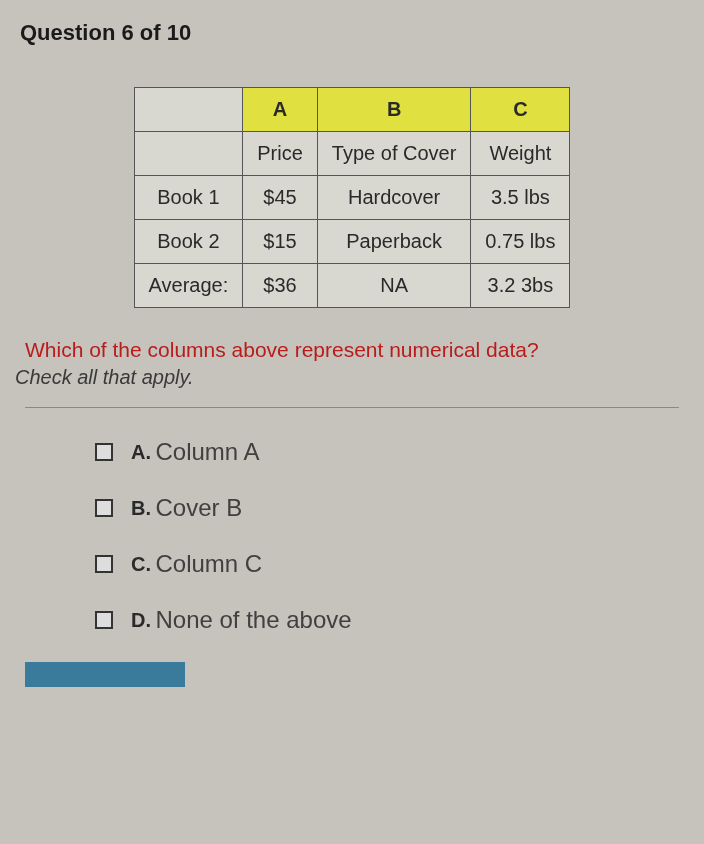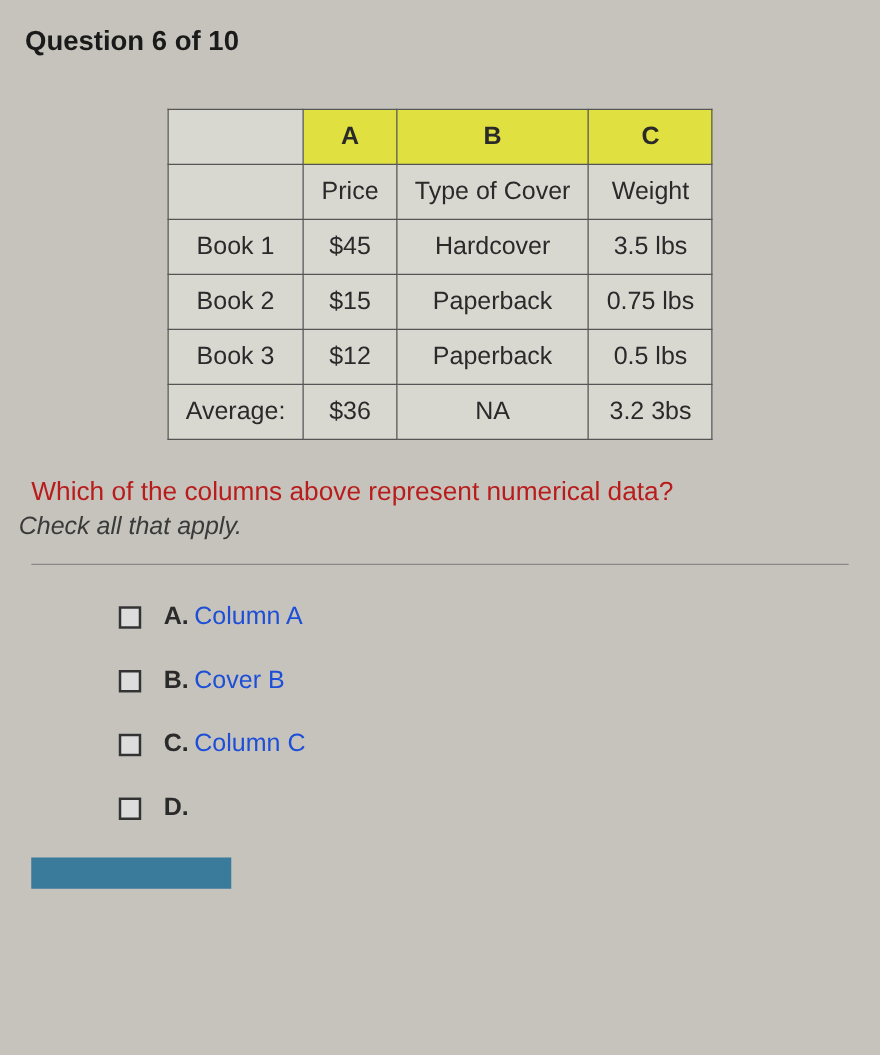--- a/index.html
+++ b/index.html
@@ -80,22 +80,22 @@
       background: #ddd;
       margin-right: 18px;
       flex-shrink: 0;
     }
     .option-label {
       font-weight: bold;
       font-size: 20px;
       color: #2a2a2a;
     }
     .option-text {
-      font-size: 20px;
-      color: #1d4ed8;
+      font-size: 24px;
+      color: #404040;
     }
     .bottom-bar {
       width: 160px;
       height: 25px;
       background: #3a7a9a;
       margin-top: 10px;
       margin-left: 10px;
     }
   </style>
 </head>
@@ -124,26 +124,20 @@
       <td>Hardcover</td>
       <td>3.5 lbs</td>
     </tr>
     <tr>
       <td>Book 2</td>
       <td>$15</td>
       <td>Paperback</td>
       <td>0.75 lbs</td>
     </tr>
     <tr>
-      <td>Book 3</td>
-      <td>$12</td>
-      <td>Paperback</td>
-      <td>0.5 lbs</td>
-    </tr>
-    <tr>
       <td>Average:</td>
       <td>$36</td>
       <td>NA</td>
       <td>3.2 3bs</td>
     </tr>
   </tbody>
     </table>
 </div>
 
 <div class="question-text">Which of the columns above represent numerical data?</div>
@@ -166,16 +160,17 @@
   <div class="option">
     <div class="checkbox"></div>
     <span class="option-label">C.</span>
     <span>&nbsp;</span>
     <span class="option-text">Column C</span>
   </div>
   <div class="option">
     <div class="checkbox"></div>
     <span class="option-label">D.</span>
     <span>&nbsp;</span>
+    <span class="option-text">None of the above</span>
   </div>
 </div>
 
 <div class="bottom-bar"></div>
 
 </body></html>

